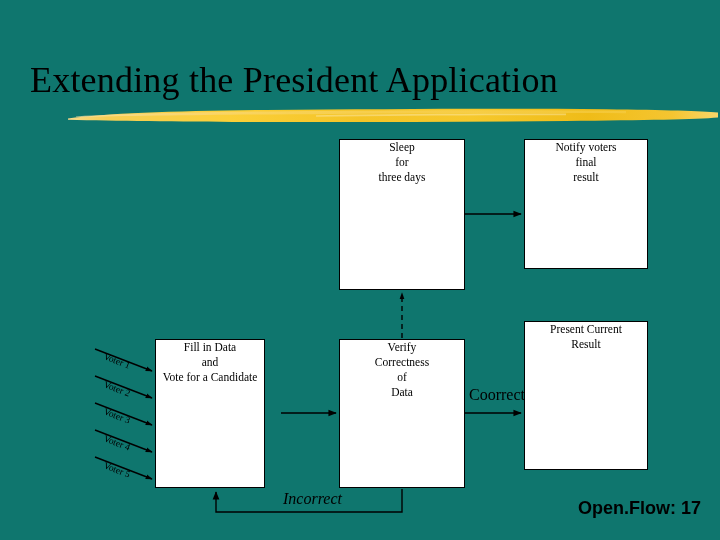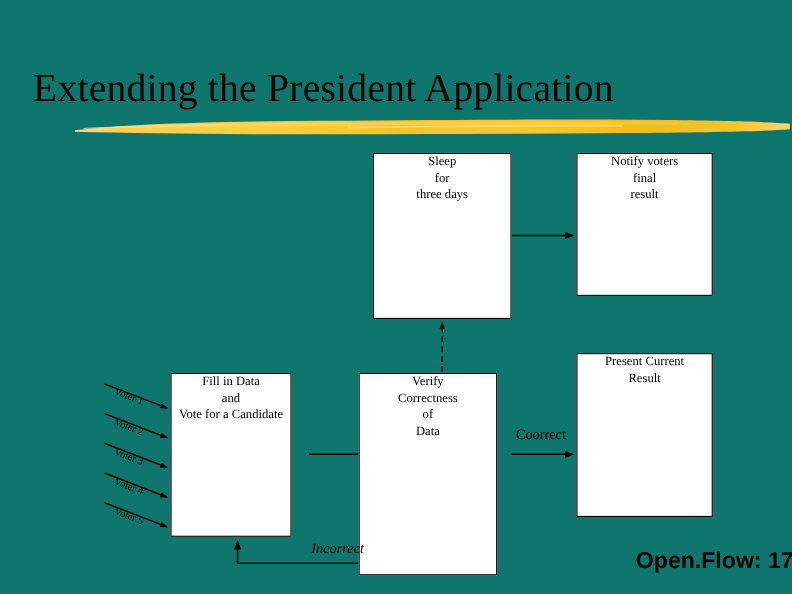--- a/index.html
+++ b/index.html
@@ -53,36 +53,36 @@
     font-family: "Liberation Serif", "DejaVu Serif", serif;
     font-size: 11.5px;
     line-height: 15px;
     color: #000000;
   }
   .box .txt { white-space: pre-line; }
 
   #box-sleep   { left: 339px; top: 139px; width: 126px; height: 151px; }
   #box-notify  { left: 524px; top: 139px; width: 124px; height: 130px; }
   #box-fill    { left: 155px; top: 339px; width: 110px; height: 149px; }
-  #box-verify  { left: 326px; top: 339px; width: 126px; height: 184px; }
+  #box-verify  { left: 339px; top: 339px; width: 126px; height: 149px; }
   #box-present { left: 524px; top: 321px; width: 124px; height: 149px; }
 
   
   #wires {
     position: absolute;
     left: 0; top: 0;
     width: 720px; height: 540px;
     pointer-events: none;
   }
 
   
   .edge-label {
     position: absolute;
     font-family: "Liberation Serif", "DejaVu Serif", serif;
-    font-size: 13px;
+    font-size: 16px;
     line-height: 12px;
     color: #000000;
     white-space: nowrap;
   }
   #lbl-correct   { left: 469px; top: 389px; }
   #lbl-incorrect { left: 283px; top: 493px; font-style: italic; }
 
   
   .voter-label {
     position: absolute;
@@ -99,21 +99,21 @@
   #voter-3 { left: 104px; top: 406px; }
   #voter-4 { left: 104px; top: 433px; }
   #voter-5 { left: 104px; top: 460px; }
 
   
   #footer {
     position: absolute;
     left: 578px;
     top: 498px;
     font-family: "Liberation Sans", "DejaVu Sans", sans-serif;
-    font-size: 21px;
+    font-size: 18px;
     font-weight: bold;
     color: #000000;
     white-space: nowrap;
   }
 </style>
 </head>
 <body>
 
 <div id="slide">
 

